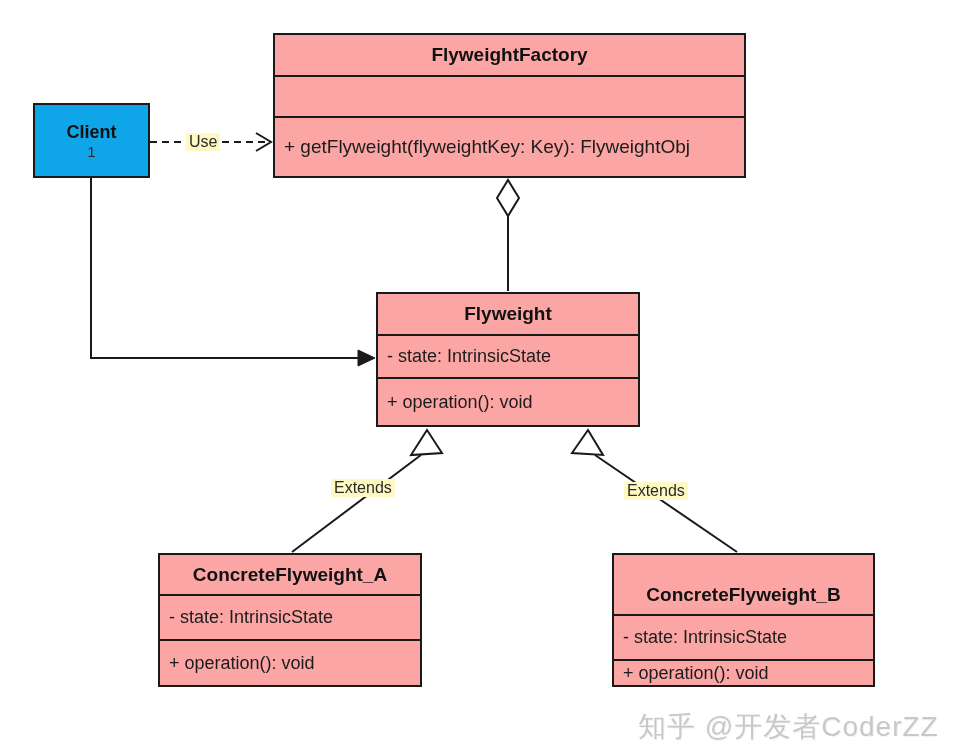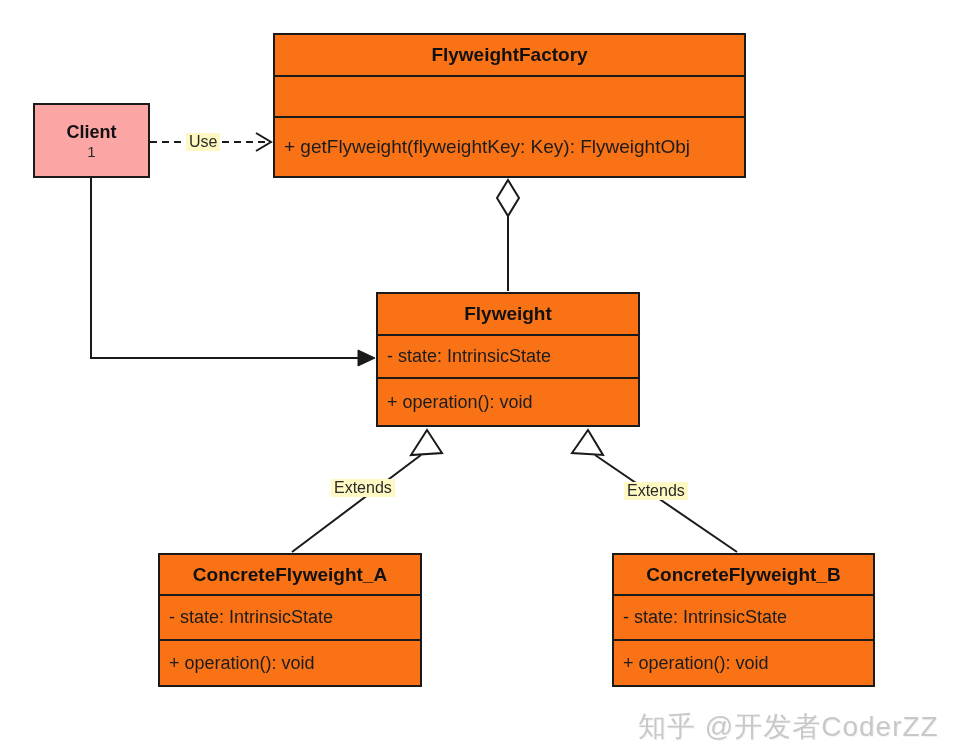--- a/index.html
+++ b/index.html
@@ -18,21 +18,21 @@
   svg.connector-layer {
     position: absolute;
     left: 0;
     top: 0;
     width: 960px;
     height: 744px;
     pointer-events: none;
   }
   .uml-class {
     position: absolute;
-    background: #f97316;
+    background: #fca5a5;
     border: 2px solid #1a1a1a;
     box-sizing: border-box;
     display: flex;
     flex-direction: column;
   }
   .uml-class .compartment {
     box-sizing: border-box;
     display: flex;
     align-items: center;
   }
@@ -50,21 +50,21 @@
     font-size: 18px;
     color: #1c1c1c;
   }
   
   #client-box {
     position: absolute;
     left: 33px;
     top: 103px;
     width: 117px;
     height: 75px;
-    background: #fca5a5;
+    background: #0ea5e9;
     border: 2px solid #1a1a1a;
     box-sizing: border-box;
     display: flex;
     flex-direction: column;
     align-items: center;
     justify-content: center;
   }
   #client-box .client-name {
     font-weight: bold;
     font-size: 18px;
@@ -158,21 +158,21 @@
     <div class="compartment member" style="flex:1;">+ operation(): void</div>
   </div>
 
   <div class="uml-class" style="left:158px; top:553px; width:264px; height:134px;">
     <div class="compartment title" style="height:39px;">ConcreteFlyweight_A</div>
     <div class="compartment member" style="height:45px;">- state: IntrinsicState</div>
     <div class="compartment member" style="flex:1;">+ operation(): void</div>
   </div>
 
   <div class="uml-class" style="left:612px; top:553px; width:263px; height:134px;">
-    <div class="compartment title" style="height:39px;">ConcreteFlyweight_B</div>
+    <div class="compartment title" style="height:39px;margin-top:20px;">ConcreteFlyweight_B</div>
     <div class="compartment member" style="height:45px;">- state: IntrinsicState</div>
     <div class="compartment member" style="flex:1;">+ operation(): void</div>
   </div>
 
   <div class="edge-label" id="use-label">Use</div>
   <div class="edge-label" id="extends-label-a">Extends</div>
   <div class="edge-label" id="extends-label-b">Extends</div>
 
   <div id="watermark">知乎 @开发者CoderZZ</div>
 

